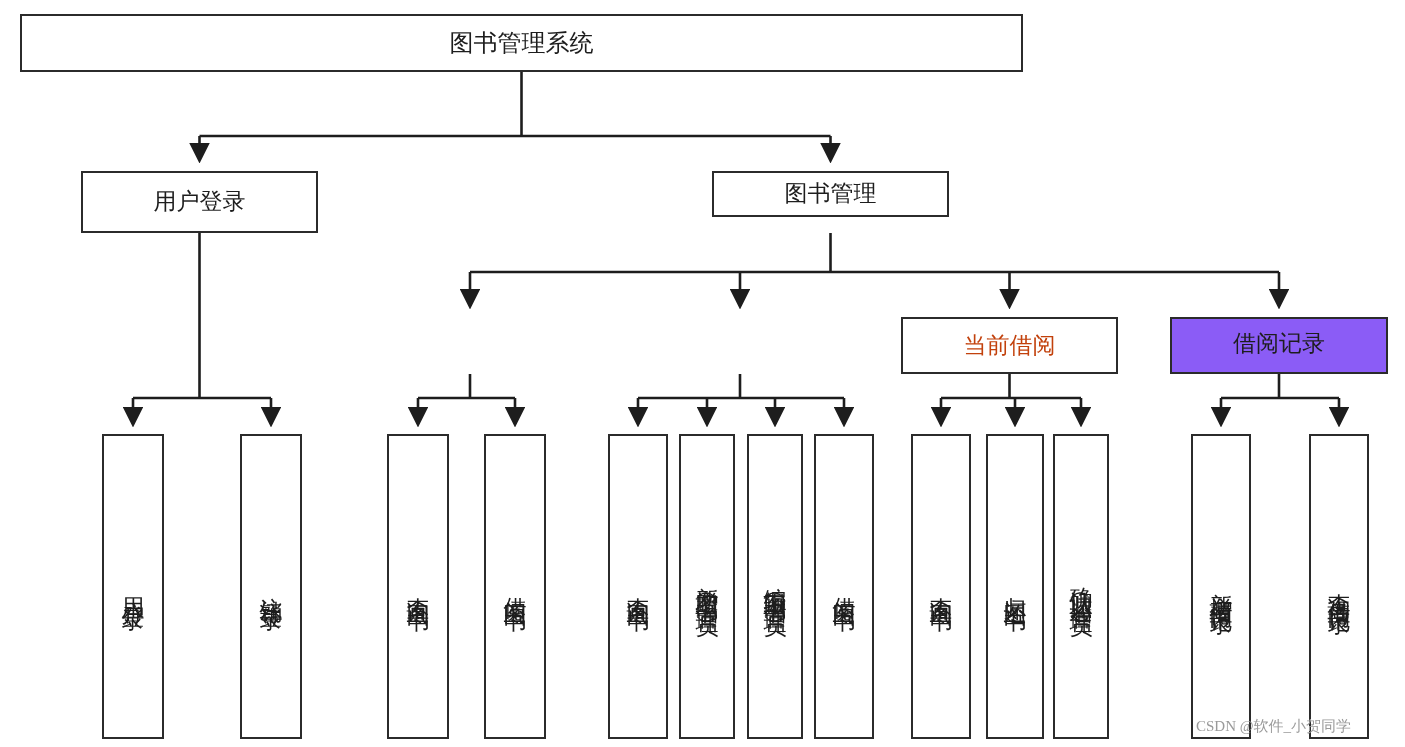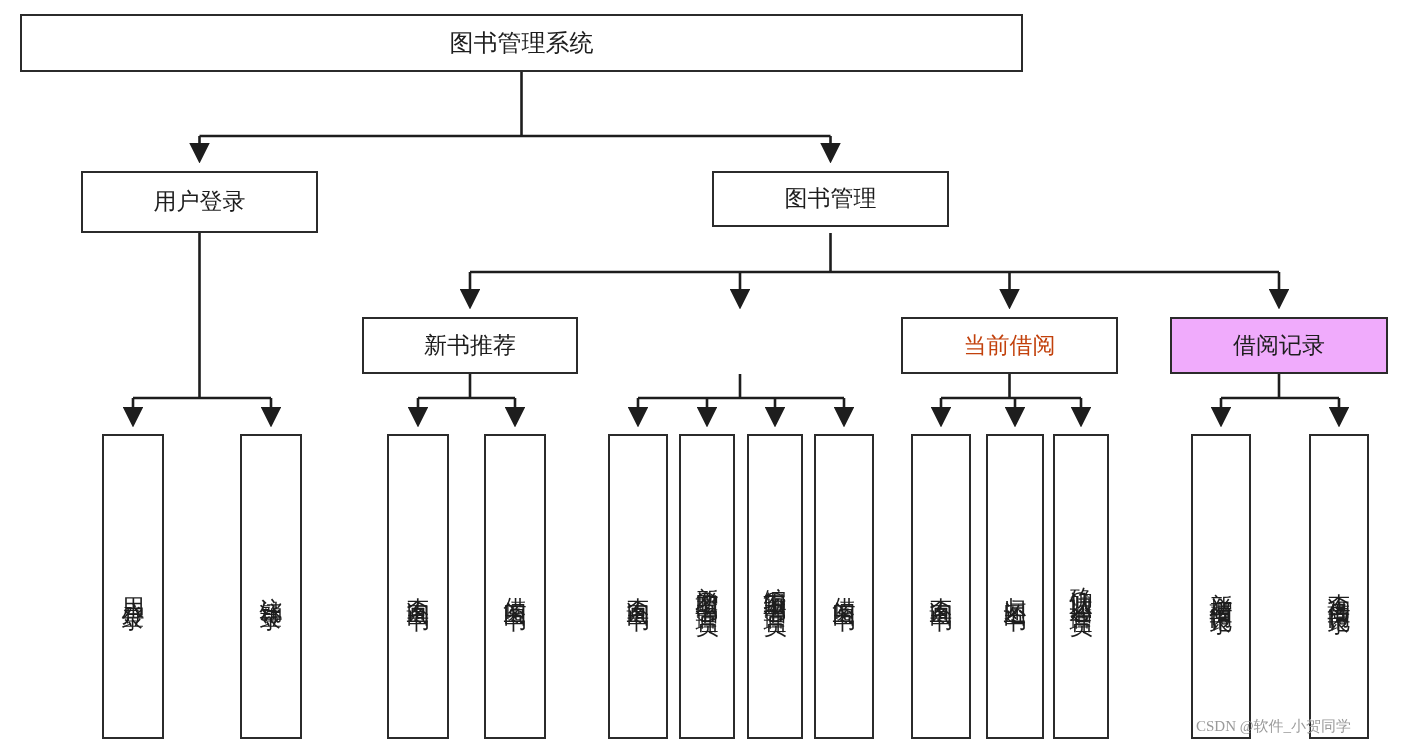--- a/index.html
+++ b/index.html
@@ -117,31 +117,28 @@
     </g>
   </svg>
 
   <div class="node horiz root" style="left: 20px; top: 14px; width: 1003px; height: 58px; border-color: rgb(43, 43, 43); background: rgb(255, 255, 255);">
     <span class="lbl" style="color: rgb(29, 29, 29);">图书管理系统</span>
   </div>
 
   <div class="node horiz" style="left: 81px; top: 171px; width: 237px; height: 62px; border-color: rgb(43, 43, 43); background: rgb(255, 255, 255);">
     <span class="lbl" style="color: rgb(29, 29, 29);">用户登录</span>
   </div>
-  <div class="node horiz" style="left: 712px; top: 171px; width: 237px; height: 56px; border-color: rgb(43, 43, 43); background: rgb(255, 255, 255);">
+  <div class="node horiz" style="left: 712px; top: 171px; width: 237px; height: 46px; border-color: rgb(43, 43, 43); background: rgb(255, 255, 255);">
     <span class="lbl" style="color: rgb(29, 29, 29);">图书管理</span>
   </div>
 
-  <div class="node horiz" style="left: 362px; top: 317px; width: 216px; height: 57px; border-color: rgb(43, 43, 43); background: rgb(255, 255, 255);">
-    <span class="lbl" style="color: rgb(29, 29, 29);">新书推荐</span>
-  </div>
   <div class="node horiz" style="left: 901px; top: 317px; width: 217px; height: 57px; border-color: rgb(43, 43, 43); background: rgb(255, 255, 255);">
     <span class="lbl" style="color: #c2410c;">当前借阅</span>
   </div>
-  <div class="node horiz" style="left: 1170px; top: 317px; width: 218px; height: 57px; border-color: rgb(43, 43, 43); background: #f0abfc;">
+  <div class="node horiz" style="left: 1170px; top: 317px; width: 218px; height: 57px; border-color: rgb(43, 43, 43); background: #8b5cf6; font-family: Liberation Mono, monospace;">
     <span class="lbl" style="color: rgb(29, 29, 29);">借阅记录</span>
   </div>
 
   <div class="node vert" style="left: 102px; top: 434px; width: 62px; height: 305px; border-color: rgb(43, 43, 43); background: rgb(255, 255, 255);">
     <span class="lbl" style="color: rgb(29, 29, 29);">用户登录</span>
   </div>
   <div class="node vert" style="left: 240px; top: 434px; width: 62px; height: 305px; border-color: rgb(43, 43, 43); background: rgb(255, 255, 255);">
     <span class="lbl" style="color: rgb(29, 29, 29);">注销登录</span>
   </div>
   <div class="node vert" style="left: 387px; top: 434px; width: 62px; height: 305px; border-color: rgb(43, 43, 43); background: rgb(255, 255, 255);">

